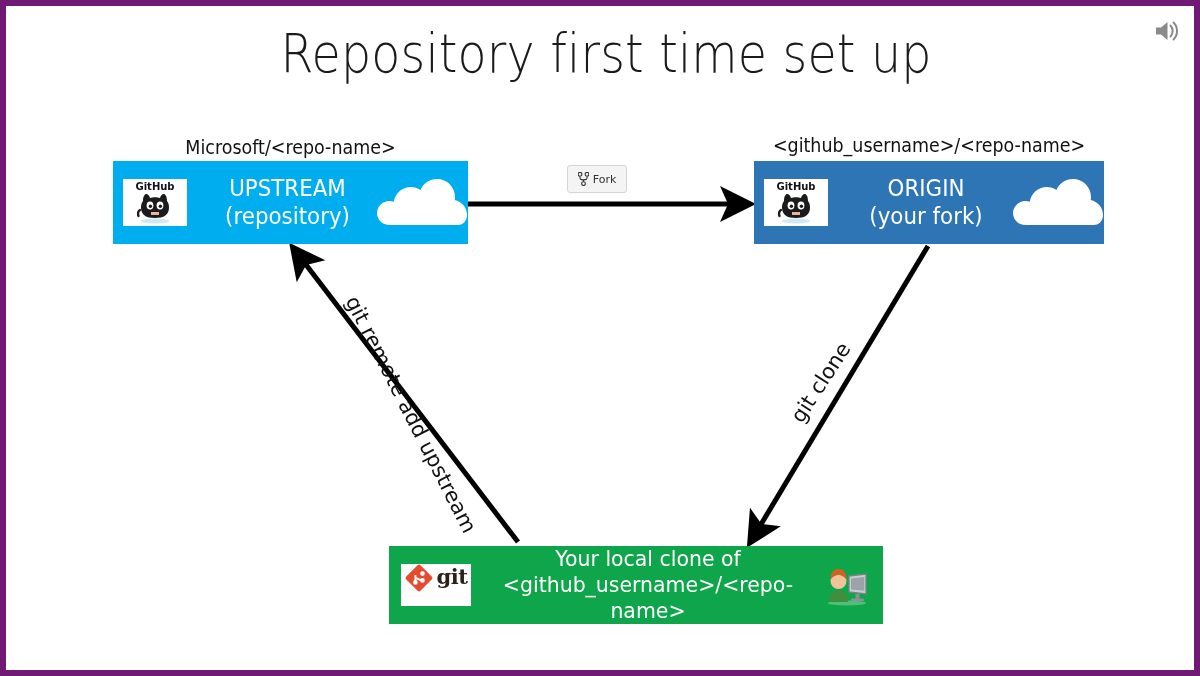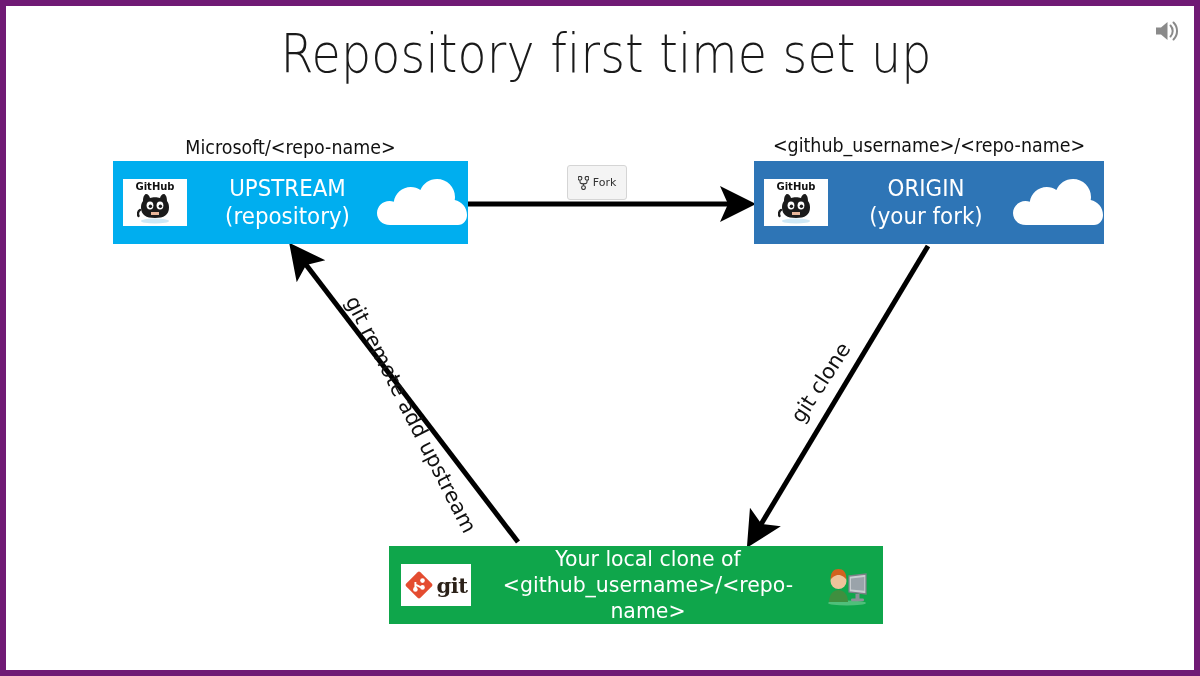--- a/index.html
+++ b/index.html
@@ -114,38 +114,38 @@
   .cloud { flex: 0 0 auto; margin-left: 6px; }
 
   
   .git-tile {
     position: relative;
     width: 70px; height: 42px;
     background: #ffffff;
     margin-left: 12px;
     flex: 0 0 auto;
     display: flex;
-    align-items: center;
+    align-items: flex-start;
     justify-content: center;
     gap: 4px;
   }
   .git-word {
     font-size: 21px;
     font-weight: bold;
     color: #2b2118;
     font-family: "DejaVu Serif", serif;
     letter-spacing: -0.5px;
   }
   .person-icon { flex: 0 0 auto; margin-right: 14px; }
 
   
   .fork-btn {
     position: absolute;
     left: 561px; top: 159px;
-    width: 60px; height: 35px;
+    width: 60px; height: 28px;
     background: #f4f4f4;
     border: 1px solid #d5d5d5;
     border-radius: 3px;
     display: flex;
     align-items: center;
     justify-content: center;
     gap: 4px;
     box-sizing: border-box;
     text-align: right;
   }

